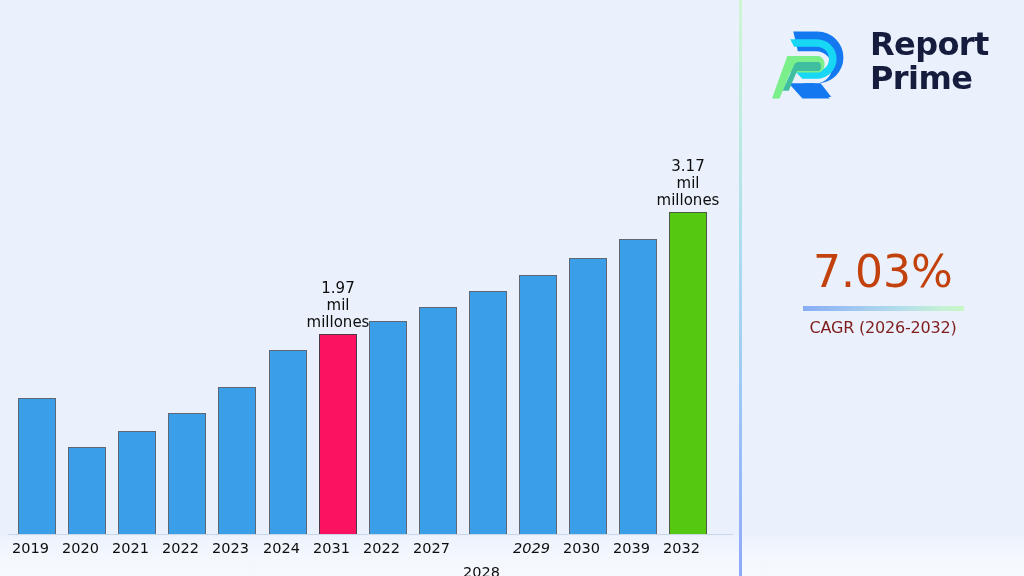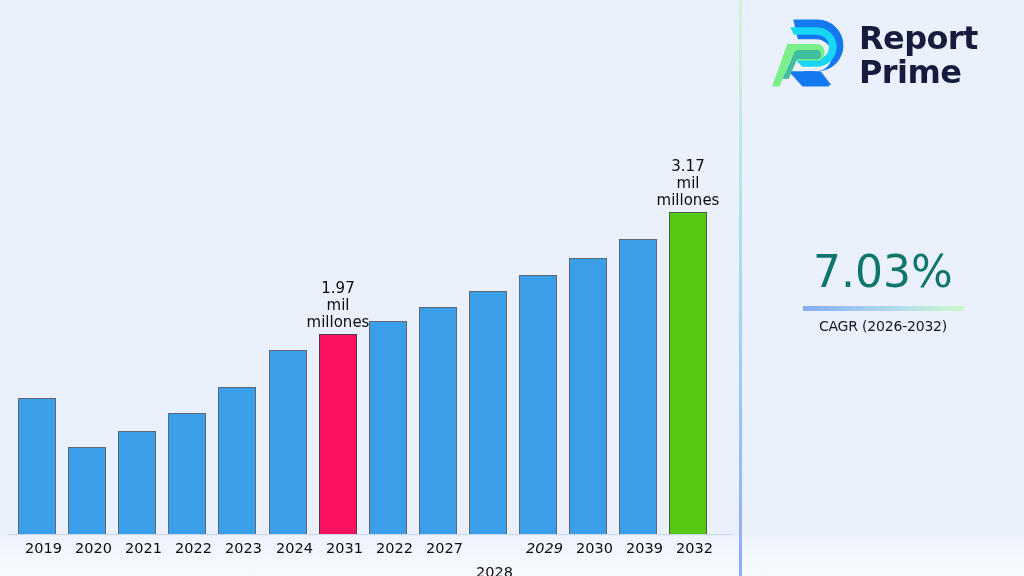--- a/index.html
+++ b/index.html
@@ -44,57 +44,57 @@
     position:absolute; bottom:42px;
     border:1px solid #5D6774;
     border-bottom:none;
   }
   .bar.blue  { background:#3A9FE8; }
   .bar.pink  { background:#FB1361; border-color:#4d3a46; }
   .bar.green { background:#55C811; border-color:#4a5a46; }
 
   .tick{
     position:absolute; top:540px;
-    font-size:14.5px; color:#0D0D0D; text-align:right;
+    font-size:14.5px; color:#0D0D0D; text-align:left;
     white-space:nowrap;
   }
 
   .bar-label{
     position:absolute; text-align:center; font-size:15px; line-height:1.12;
     color:#0D0D0D; white-space:nowrap;
   }
   .bar-label span{ display:block; }
 
   
   .panel{
     position:absolute; left:742px; top:0; width:282px; height:576px;
   }
   .logo-wrap{
-    position:absolute; left:30px; top:8px; width:234px; height:82px;
-    display:flex; align-items:flex-end; gap:11px;
+    position:absolute; left:30px; top:28px; width:234px; height:82px;
+    display:flex; align-items:flex-start; gap:22px;
   }
   .logo-mark{ width:76px; height:74px; flex:0 0 76px; }
   .logo-text{
     font-size:32px; font-weight:bold; line-height:1.06;
     color:#161C3D; letter-spacing:-0.6px;
   }
   .logo-text span{ display:block; }
 
   .cagr-block{
     position:absolute; left:0; top:250px; width:282px; text-align:center;
   }
   .cagr-value{
-    font-size:44px; color:#0f766e; line-height:1; letter-spacing:0px;
+    font-size:44px; color:#c2410c; line-height:1; letter-spacing:0px;
   }
   .cagr-rule{
     width:161px; height:5px; margin:12px auto 7px auto;
     background:linear-gradient(90deg,#88ADF6 0%, #9EC6F2 30%, #B3DDEB 60%, #C4F0D6 85%, #C9F7C5 100%);
   }
   .cagr-caption{
-    font-size:14px; color:#0f172a; letter-spacing:-0.2px;
+    font-size:16px; color:#7f1d1d; letter-spacing:-0.2px;
   }
 </style>
 </head>
 <body>
 
 <div id="root">
 
   <div class="bottom-band"></div>
 
   <div class="chart">

